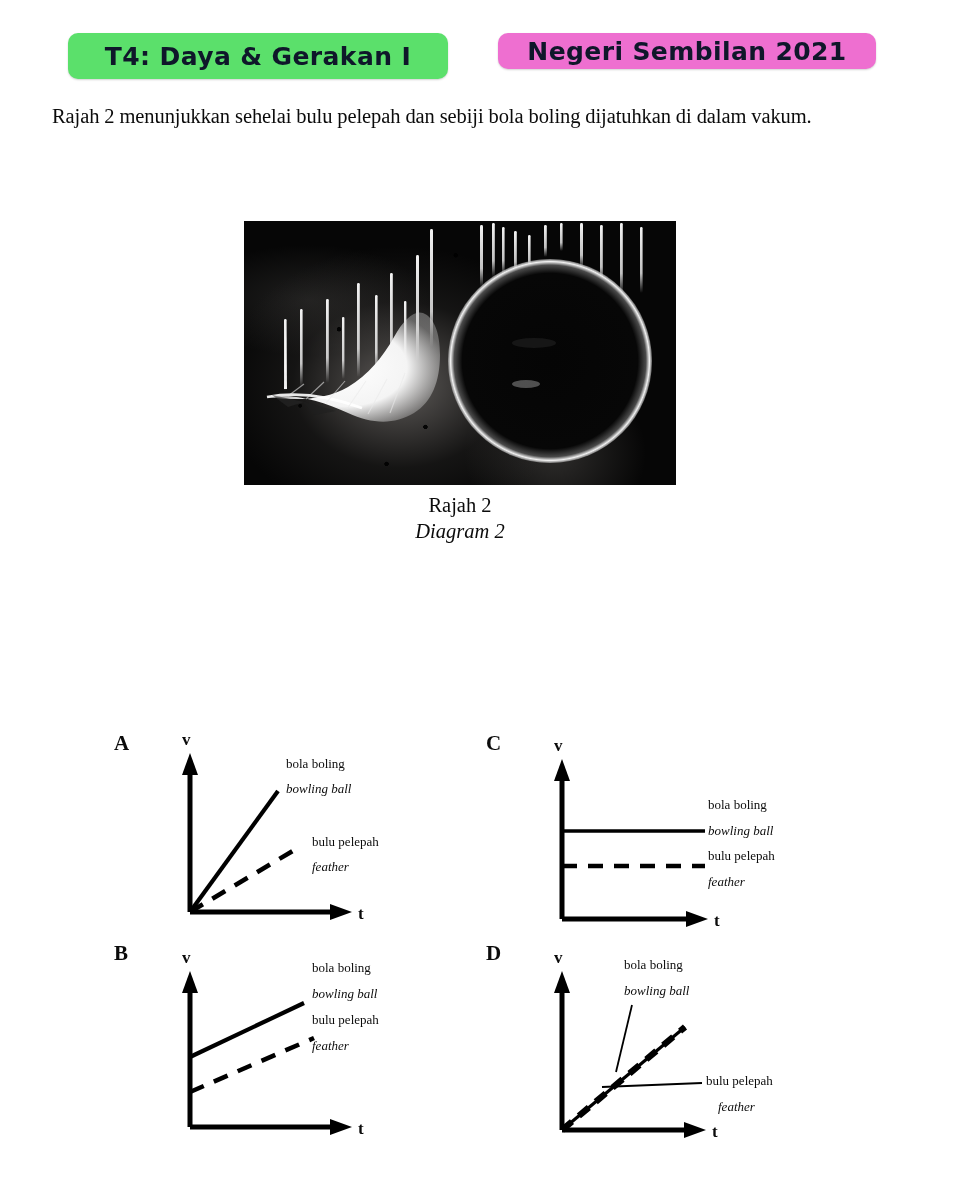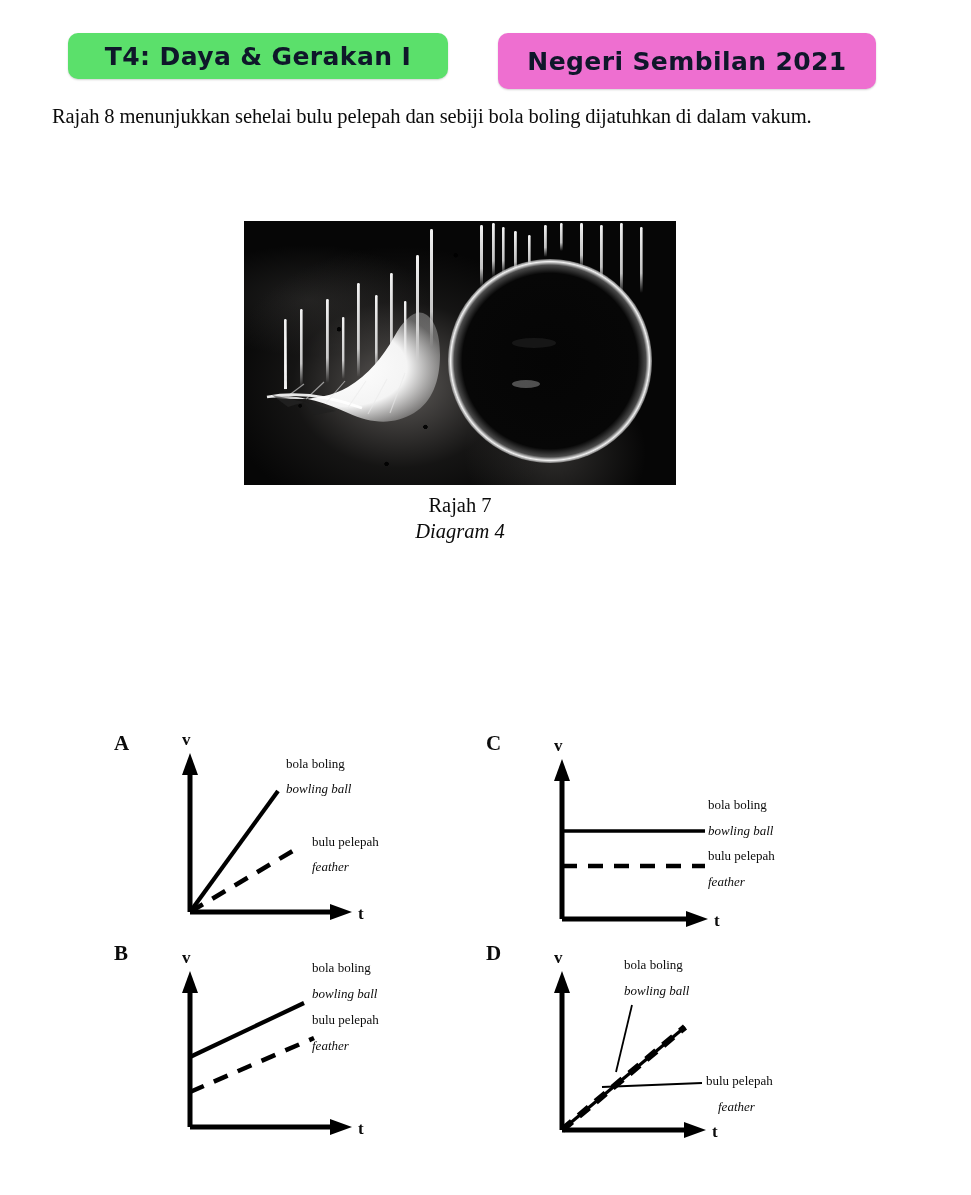--- a/index.html
+++ b/index.html
@@ -30,21 +30,21 @@
     box-shadow: 0 1px 2px rgba(0,0,0,0.18);
   }
   #tag-topic {
     left: 68px; top: 33px;
     width: 380px; height: 46px;
     background: #5BE06B;
     font-size: 25px;
   }
   #tag-state {
     left: 498px; top: 33px;
-    width: 378px; height: 56px;
+    width: 378px; height: 36px;
     background: #EE6FD0;
     font-size: 25px;
   }
 
   
   .para {
     position: absolute;
     font-size: 20.5px;
     line-height: 27px;
     letter-spacing: -0.1px;
@@ -139,21 +139,21 @@
 <body>
 
 <div class="tag" id="tag-topic">
   <span>T4: Daya &amp; Gerakan I</span>
 </div>
 <div class="tag" id="tag-state">
   <span>Negeri Sembilan 2021</span>
 </div>
 
 <div class="para" id="stem-1">
-  <span class="bm">Rajah 8 menunjukkan sehelai bulu pelepah dan sebiji bola boling dijatuhkan di dalam vakum.</span>
+  <span class="bm">Rajah 2 menunjukkan sehelai bulu pelepah dan sebiji bola boling dijatuhkan di dalam vakum.</span>
 </div>
 
 <div id="figure-photo">
   <div class="bgtex"></div>
   <div class="speckle"></div>
   <svg viewBox="0 0 432 264" width="432" height="264">
     <defs>
       <linearGradient id="streakFade" x1="0" y1="0" x2="0" y2="1">
         <stop offset="0%" stop-color="#ffffff" stop-opacity="0.95"></stop>
         <stop offset="70%" stop-color="#ffffff" stop-opacity="0.75"></stop>
@@ -225,22 +225,22 @@
 
     <g>
       <circle cx="306" cy="140" r="102" fill="url(#ballRim)"></circle>
       <ellipse cx="290" cy="122" rx="22" ry="5" fill="#1c1c1c" opacity="0.75"></ellipse>
       <ellipse cx="282" cy="163" rx="14" ry="4" fill="#9a9a9a" opacity="0.5"></ellipse>
     </g>
   </svg>
 </div>
 
 <div id="figure-caption">
-  <div>Rajah 7</div>
-  <div class="en">Diagram 4</div>
+  <div>Rajah 2</div>
+  <div class="en">Diagram 2</div>
 </div>
 
 <div class="para" id="stem-2">
 </div>
 
 <div class="option" id="option-A">
   <span class="opt-letter">A</span>
   <svg viewBox="0 0 430 215" width="430" height="215">
     <g stroke="#000000" stroke-width="5" fill="none" stroke-linecap="butt">
       <path d="M90 187 L90 44"></path>

